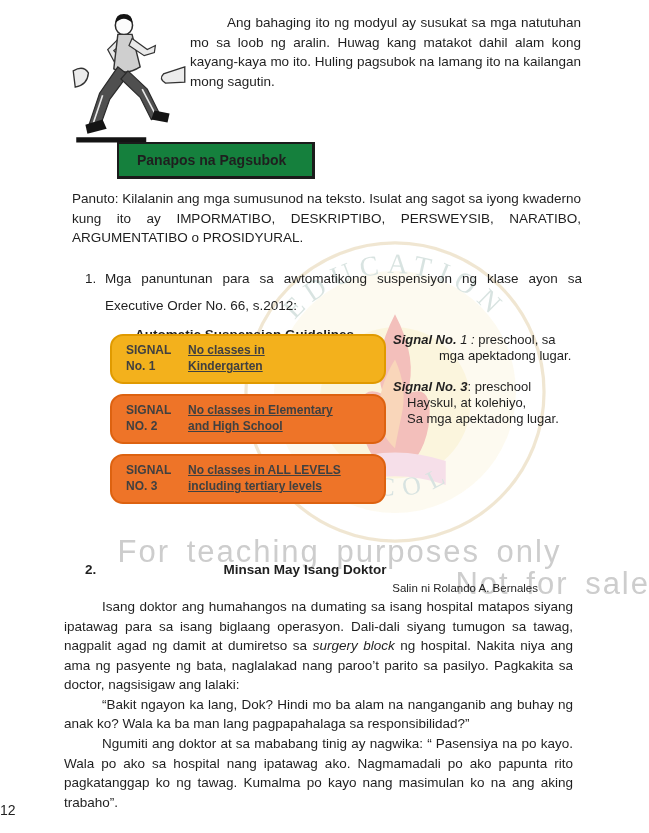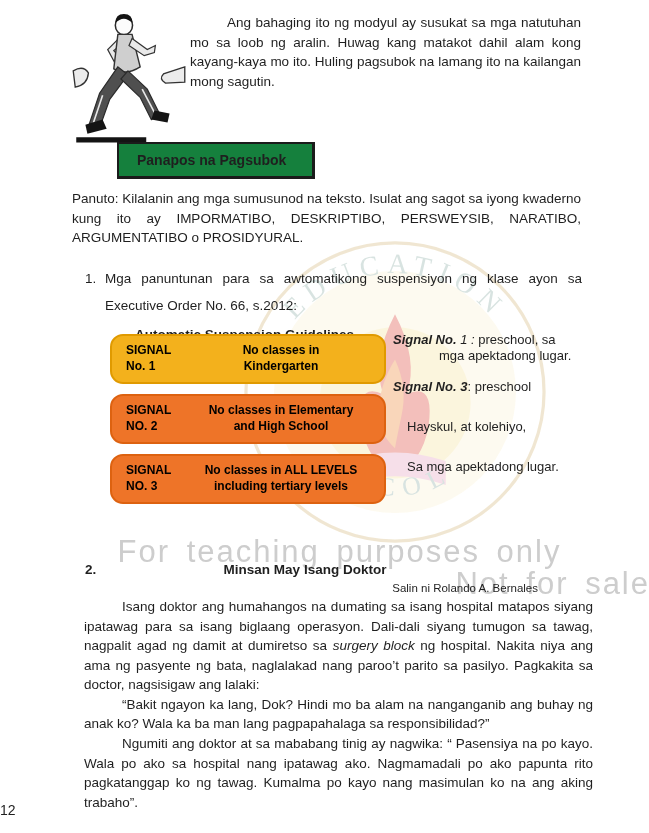--- a/index.html
+++ b/index.html
@@ -35,45 +35,45 @@
   .item1-num { display:inline-block; width:20px; }
   .order-ref { padding-left:20px; margin-top:7px; font-weight:400; }
   .guide-title { padding-left:50px; margin-top:10px; font-weight:700; }
 
   
   .signals { left:110px; top:334px; width:276px; z-index:2; }
   .signal-row {
     display:flex; align-items:center; box-sizing:border-box;
     width:276px; height:50px; margin-bottom:10px;
     border:2px solid; border-radius:13px; padding:0 10px 0 14px;
-    color:#000000; font-weight:700; font-size:12px; line-height:1.3;
+    color:#404040; font-weight:700; font-size:12px; line-height:1.3;
   }
   .signal-label { width:62px; flex:none; }
-  .signal-text { flex:1; text-align:center; }
+  .signal-text { flex:1; text-align:left;text-decoration:underline; }
 
   
   .sig-notes { left:393px; top:332px; width:192px; font-size:13px; line-height:1.25; z-index:2; }
   .sn-t { font-weight:700; font-style:italic; }
   .sn-r { font-style:italic; }
   .note2, .note3 { margin-top:14px; }
-  .pl46 { padding-left:46px; } .pl6 { padding-left:6px; } .pl10 { padding-left:10px; } .pl14 { padding-left:14px;margin-top:24px; }
+  .pl46 { padding-left:46px; } .pl6 { padding-left:6px; } .pl10 { padding-left:10px; } .pl14 { padding-left:14px; }
   .mt6 { margin-top:7px; }
 
   
   .seal { left:233px; top:230px; width:324px; height:324px; z-index:0; opacity:0.38; }
   .wm { color:#cdcdcd; font-size:31px; letter-spacing:2px; word-spacing:6px; z-index:0; white-space:nowrap; }
   .wm1 { left:15px; top:530px; width:649px; text-align:center; }
   .wm2 { left:120px; top:562px; width:530px; text-align:right; }
 
   
   .item2-num { left:85px; top:560px; font-weight:700; z-index:2; }
   .story-head { left:72px; top:560px; width:466px; text-align:center; z-index:2; }
   .story-title { font-weight:700; }
   .story-byline { font-size:11.5px; margin-top:0px;text-align:right; }
-  .story { left:84px; top:597px; width:509px; z-index:2; }
+  .story { left:64px; top:597px; width:509px; z-index:2; }
   .story p { margin:0; text-indent:38px; }
 
   .page-num { left:0; top:800px; width:557px; font-size:14px; z-index:2; }
 </style>
 </head>
 <body>
 
 <div class="page">
 
   <svg class="abs seal" viewBox="0 0 300 300" aria-hidden="true">

